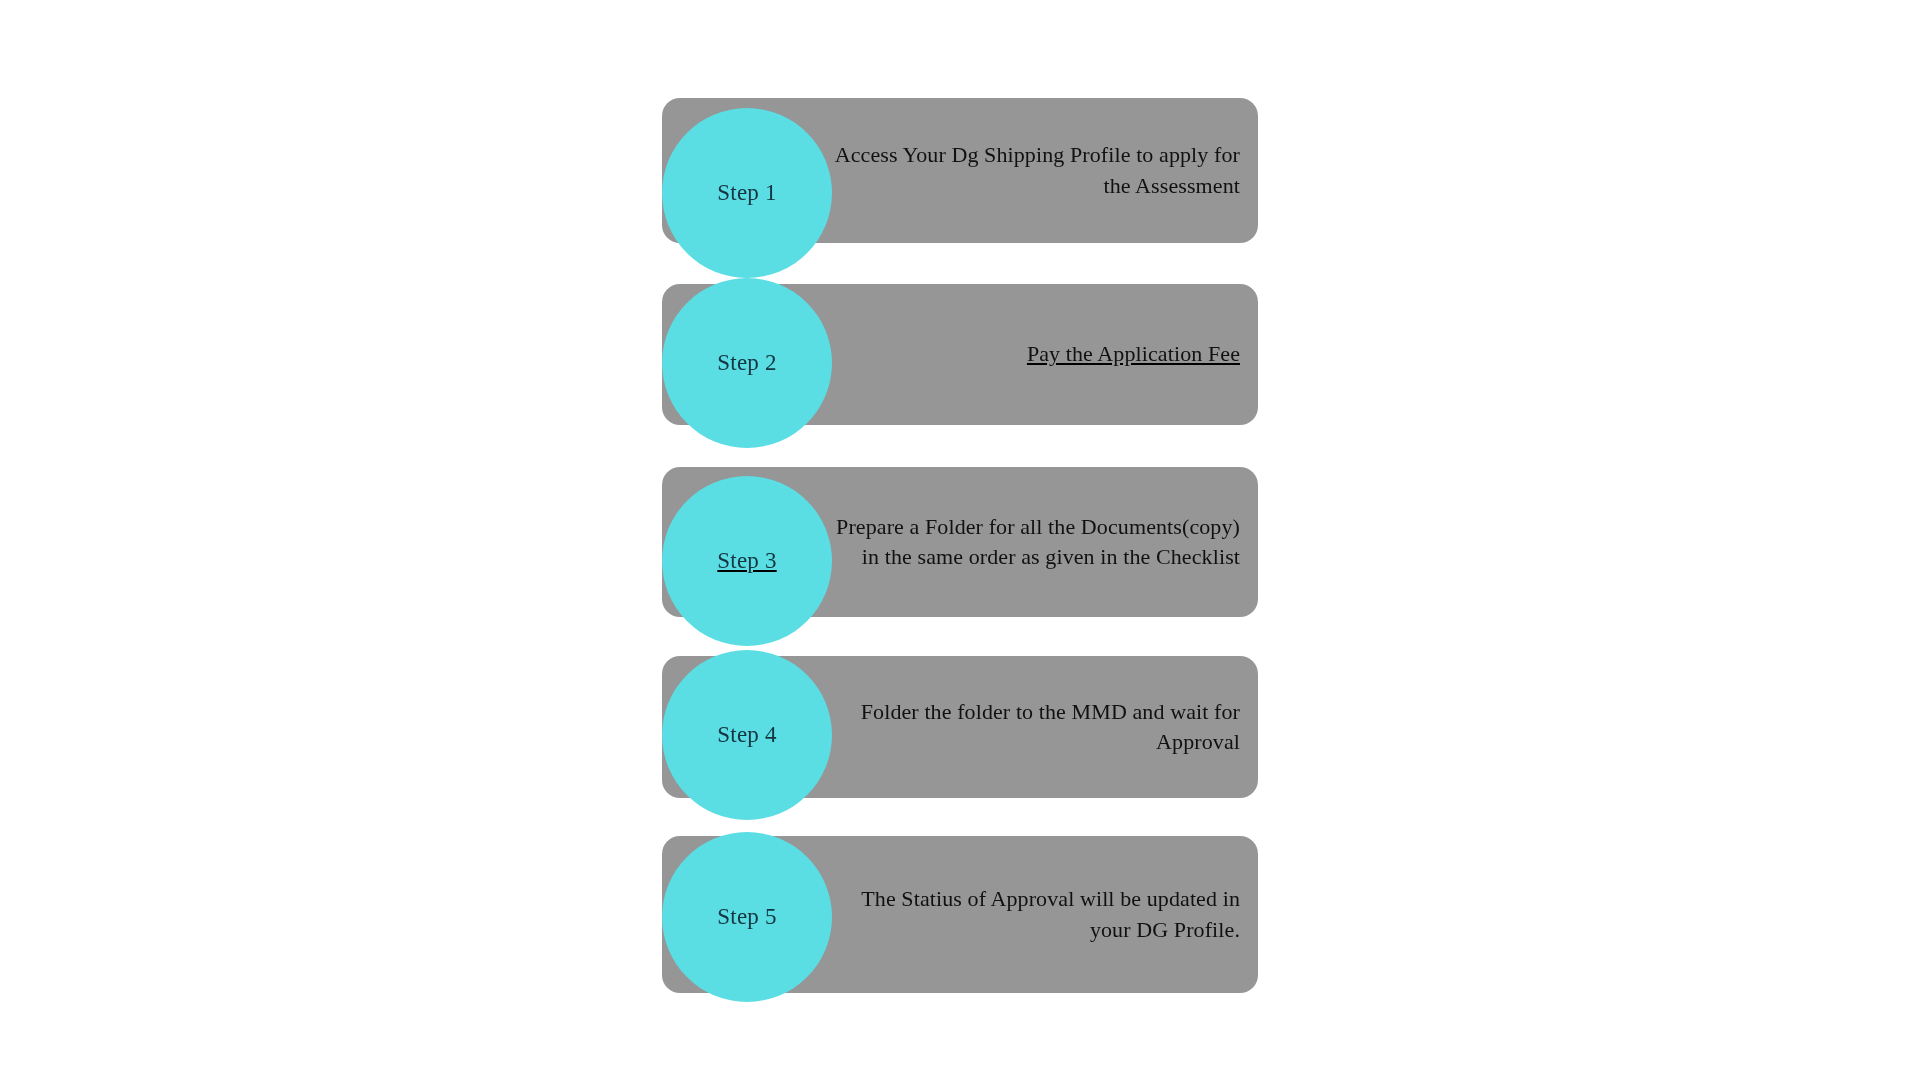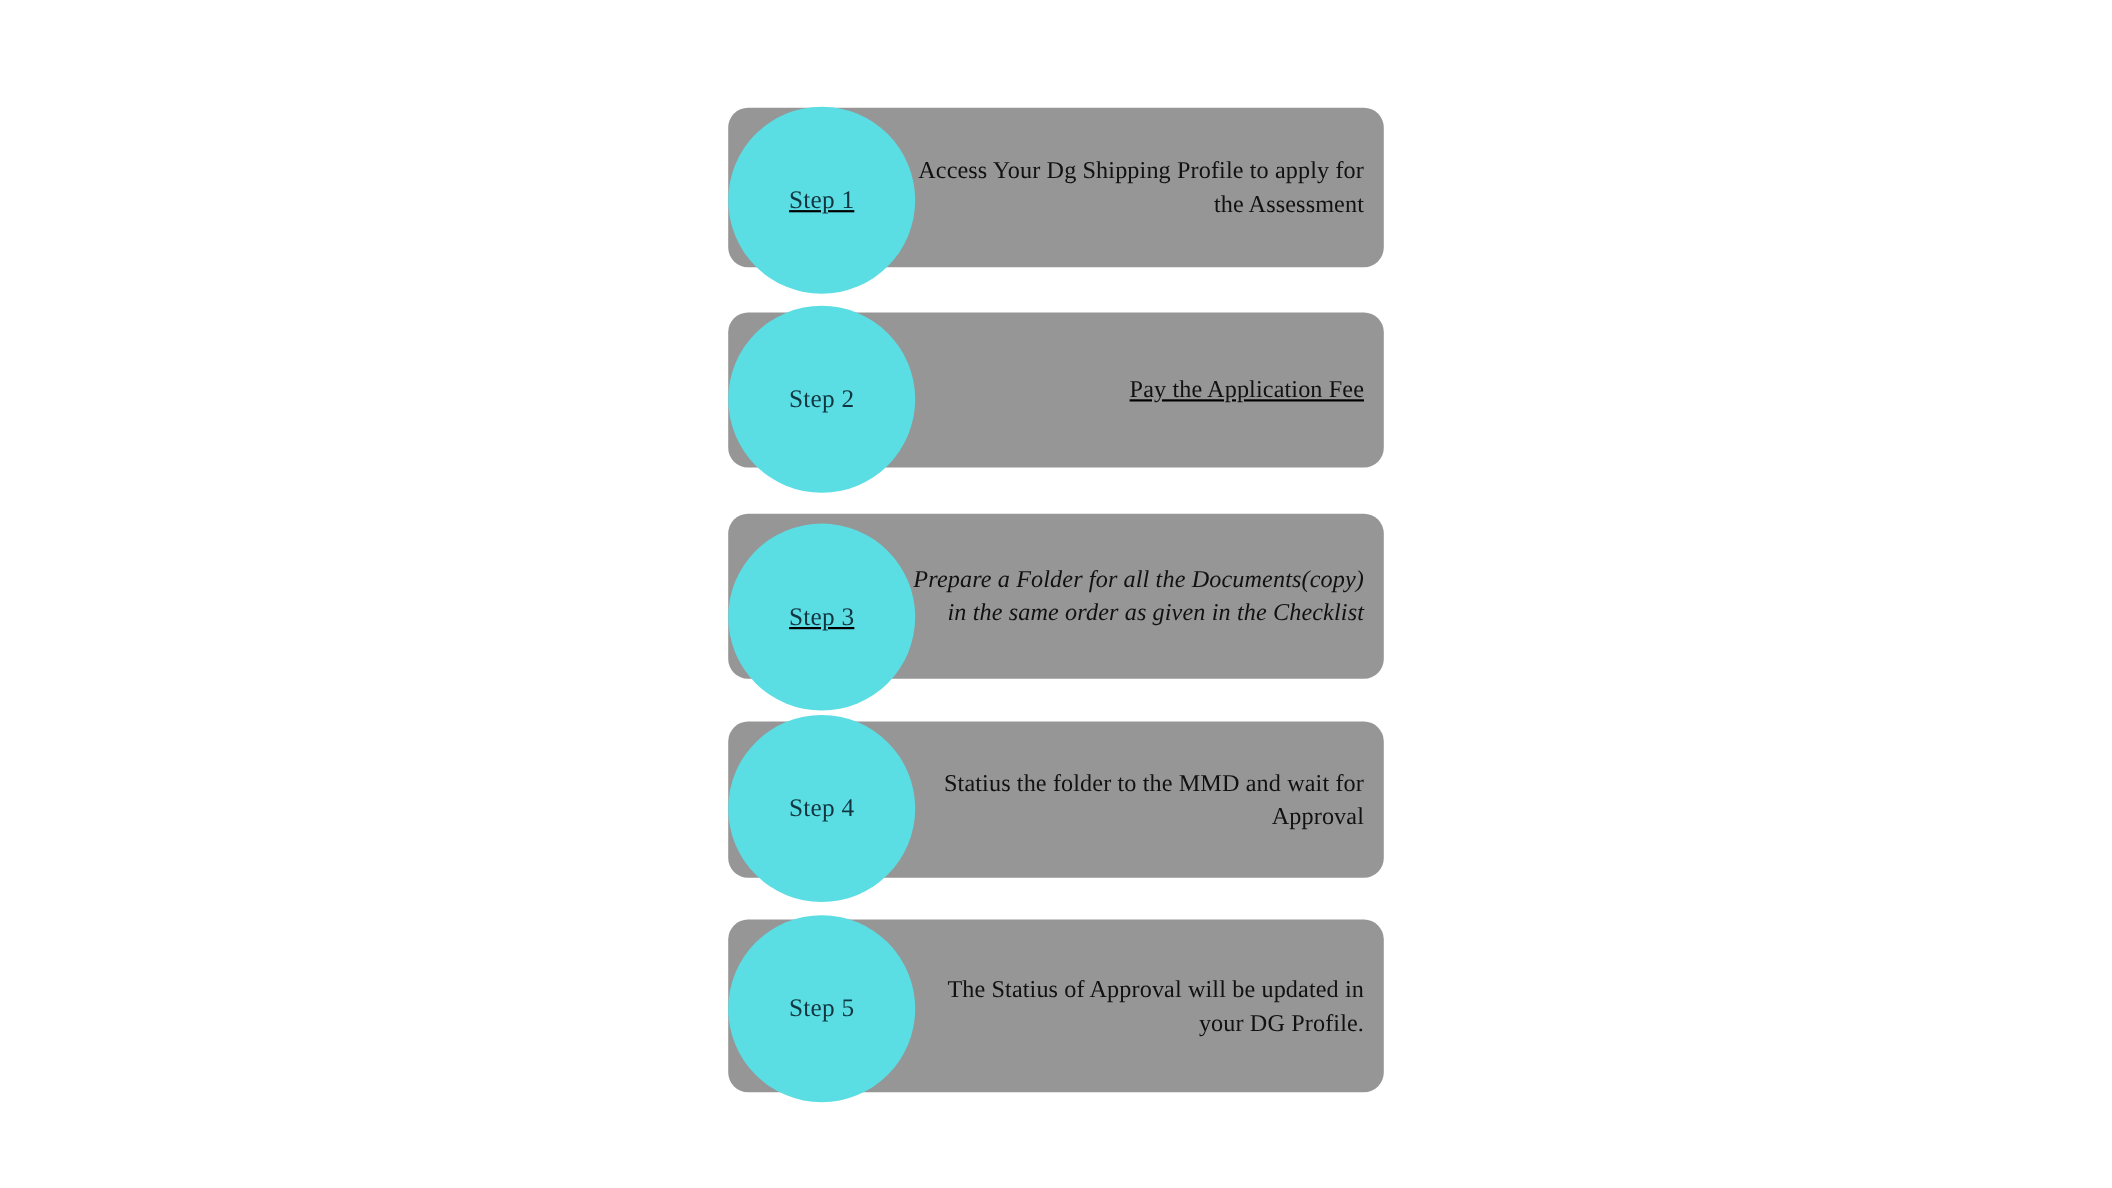--- a/index.html
+++ b/index.html
@@ -68,28 +68,28 @@
   .step-circle-label {
     color: #123540;
     font-size: 23px;
     letter-spacing: 0.2px;
     white-space: nowrap;
   }
 
   
   .row-1 { top: 92px; }
   .row-1 .step-bar   { top: 6px;  height: 145px; }
-  .row-1 .step-circle { top: 5px; text-decoration: underline; }
+  .row-1 .step-circle { top: 16px; }
 
   .row-2 { top: 278px; }
   .row-2 .step-bar   { top: 6px;  height: 141px; text-decoration: underline; }
   .row-2 .step-circle { top: 0px; }
 
   .row-3 { top: 464px; }
-  .row-3 .step-bar   { top: 3px;  height: 150px; font-style: italic; }
+  .row-3 .step-bar   { top: 3px;  height: 150px; }
   .row-3 .step-circle { top: 12px; text-decoration: underline; }
 
   .row-4 { top: 650px; }
   .row-4 .step-bar   { top: 6px;  height: 142px; }
   .row-4 .step-circle { top: 0px; }
 
   .row-5 { top: 832px; }
   .row-5 .step-bar   { top: 4px;  height: 157px; }
   .row-5 .step-circle { top: 0px; font-family: Liberation Serif, serif; }
 </style>
@@ -120,21 +120,21 @@
     <div class="step-bar">
       <span class="step-bar-text">Prepare a Folder for all the Documents(copy) in the same order as given in the Checklist</span>
     </div>
     <div class="step-circle">
       <span class="step-circle-label">Step 3</span>
     </div>
   </div>
 
   <div class="step-row row-4">
     <div class="step-bar">
-      <span class="step-bar-text">Statius the folder to the MMD and wait for Approval</span>
+      <span class="step-bar-text">Folder the folder to the MMD and wait for Approval</span>
     </div>
     <div class="step-circle">
       <span class="step-circle-label">Step 4</span>
     </div>
   </div>
 
   <div class="step-row row-5">
     <div class="step-bar">
       <span class="step-bar-text">The Statius of Approval will be updated in your DG Profile.</span>
     </div>

